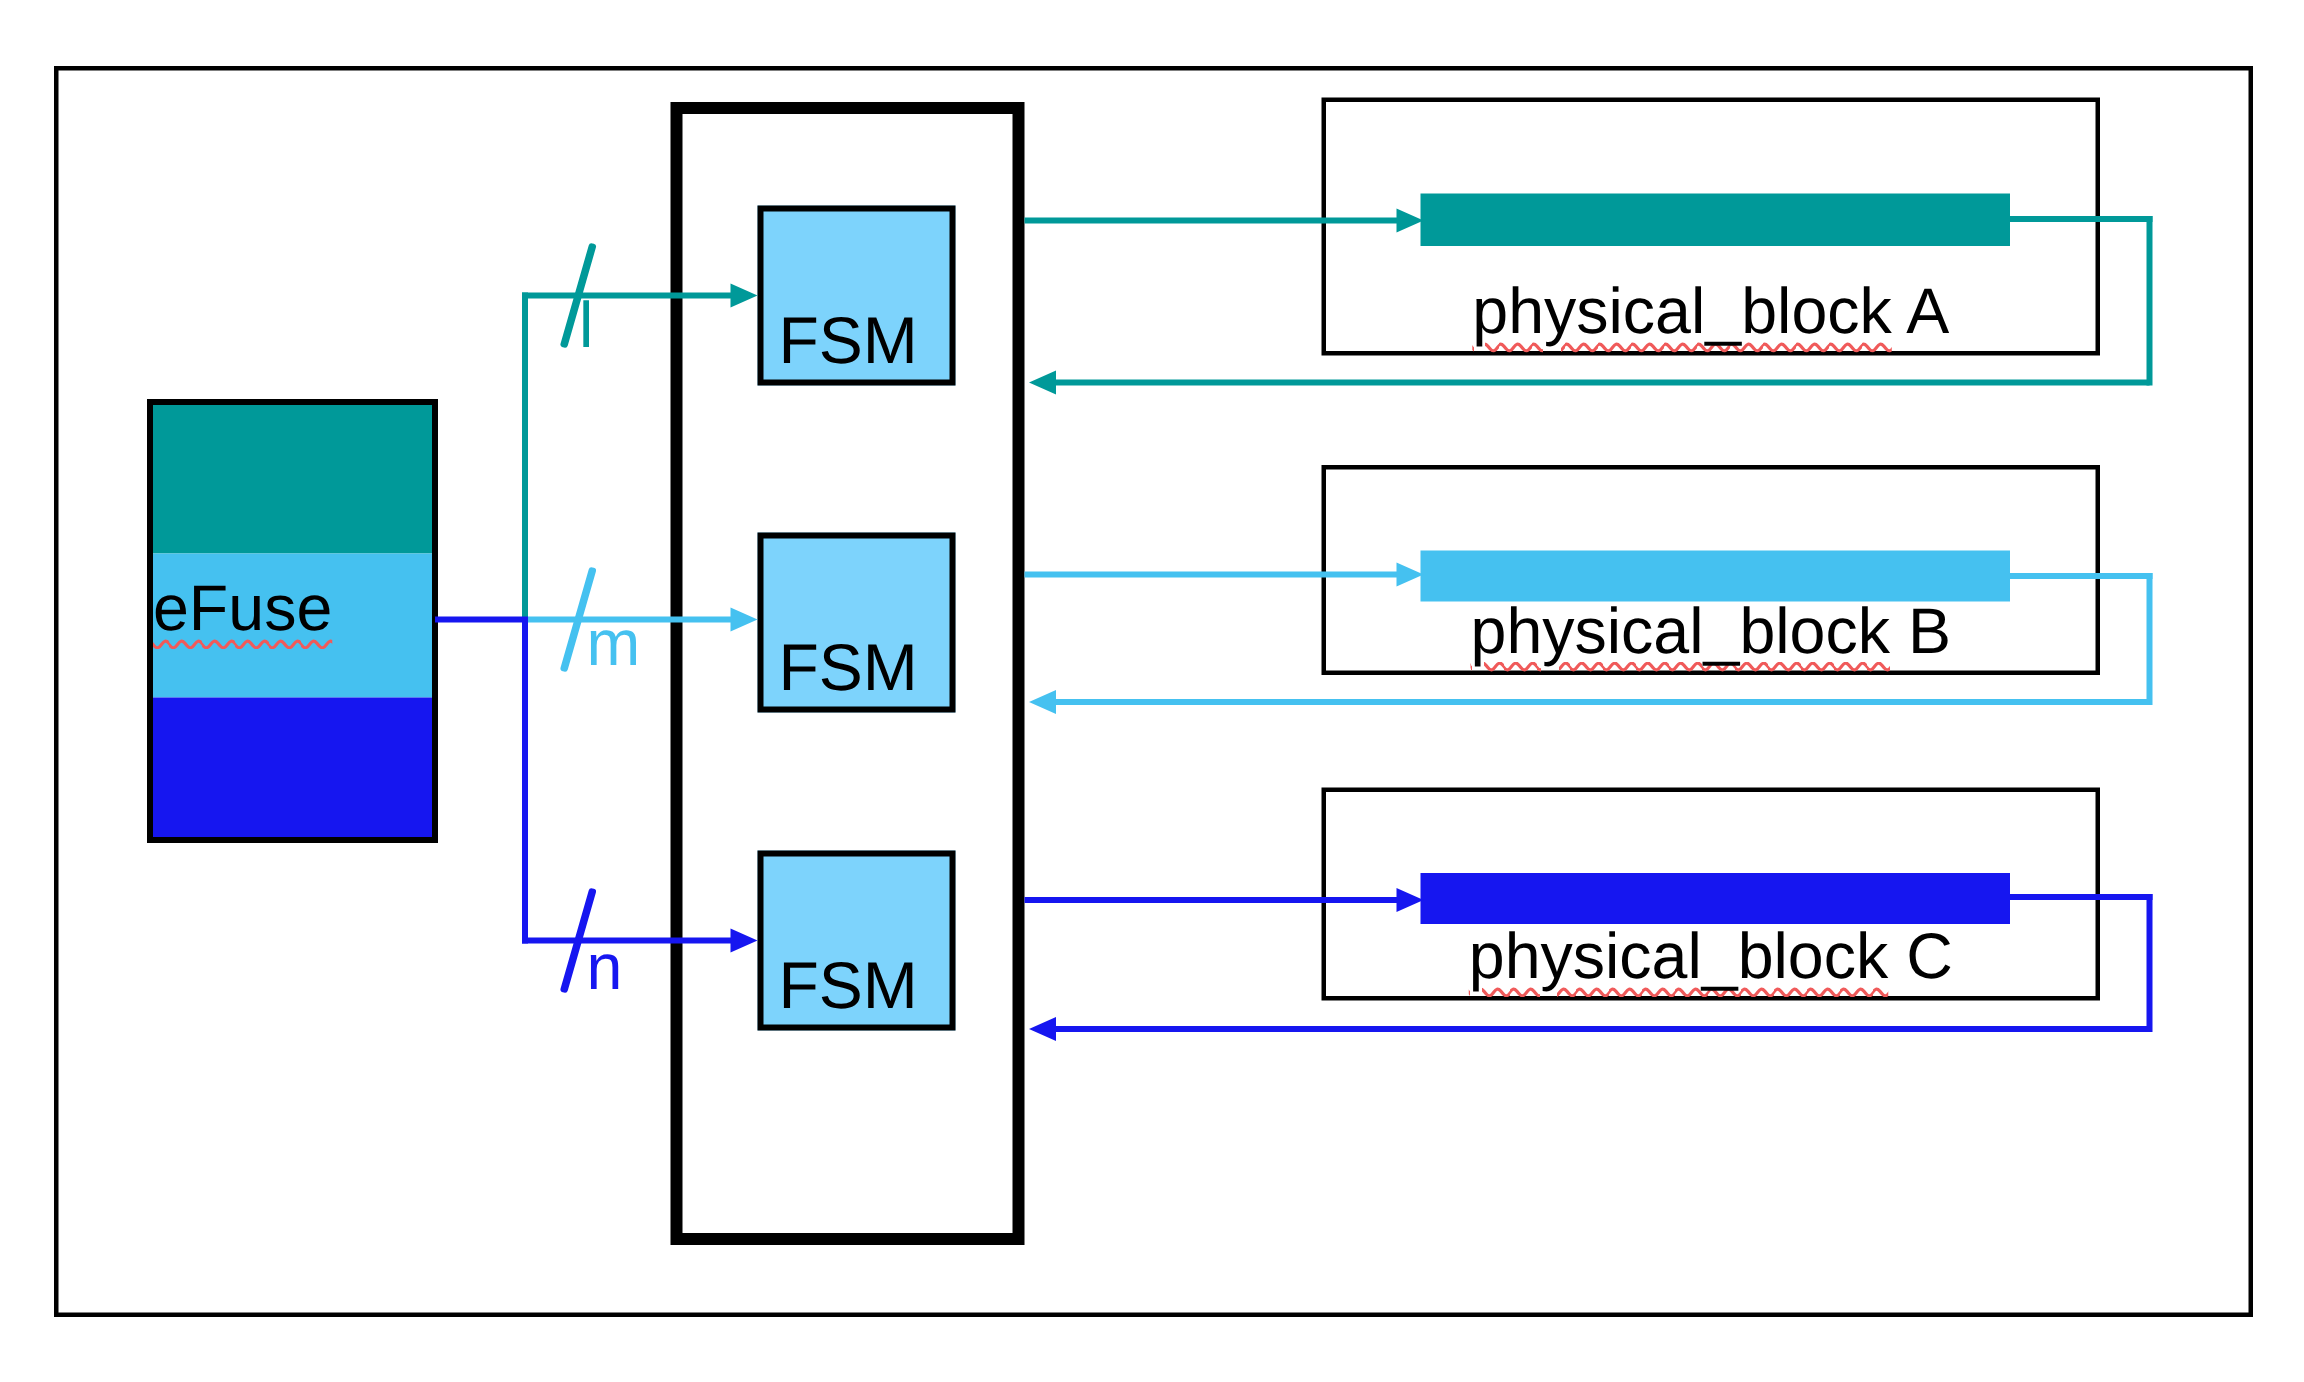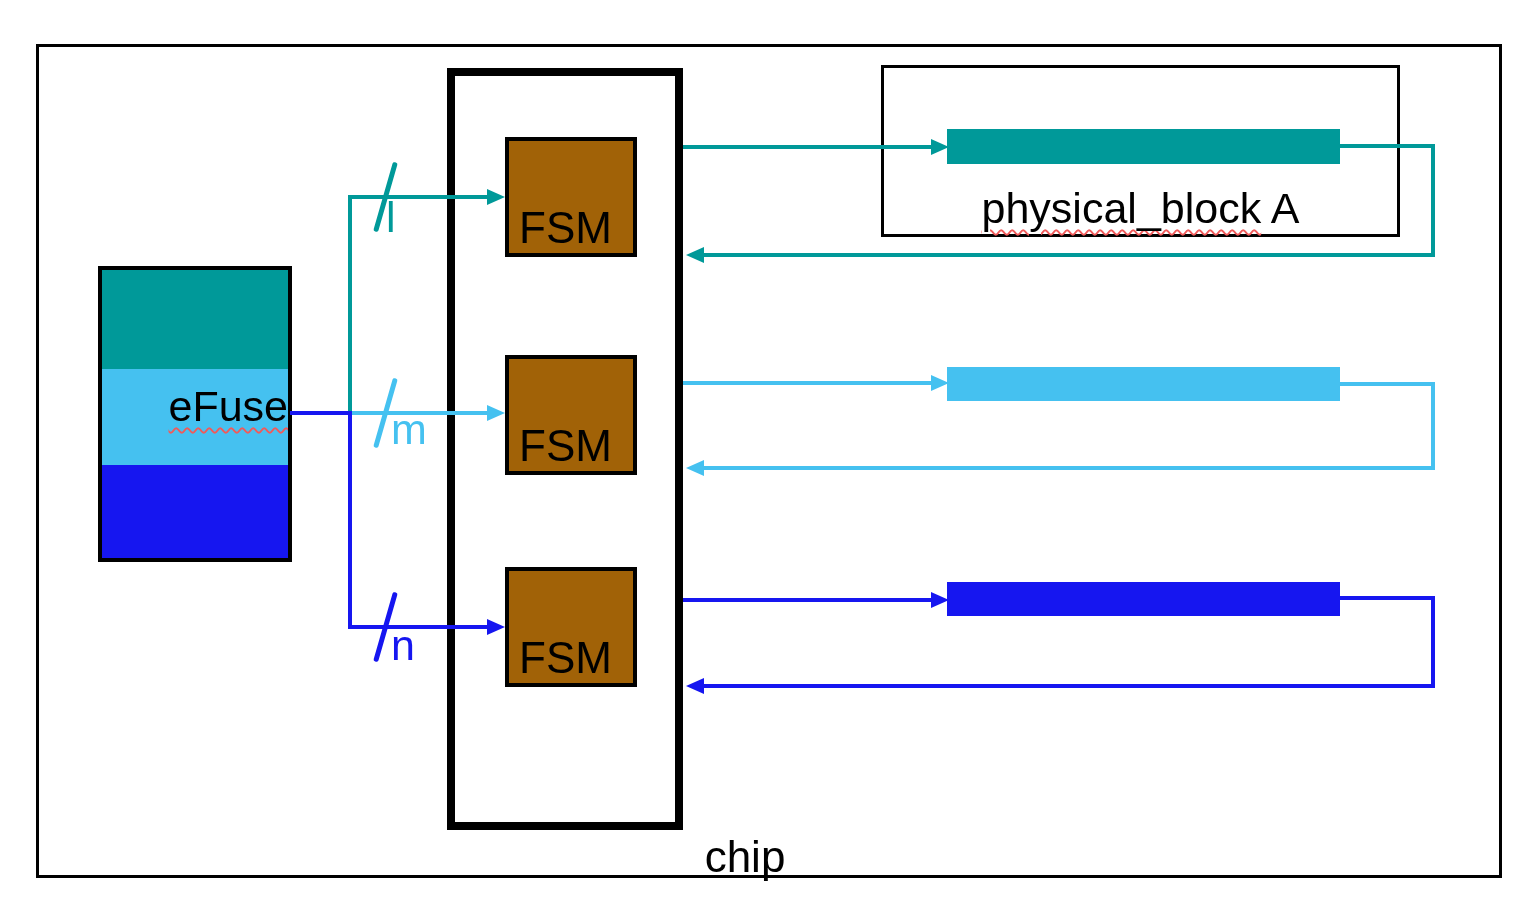--- a/index.html
+++ b/index.html
@@ -13,27 +13,27 @@
   }
   .abs{position:absolute;box-sizing:border-box;}
   
   .chip-border{left:36px;top:44px;width:1466px;height:834px;border:3px solid var(--ink);}
   .chip-label{left:660px;top:832px;width:170px;text-align:center;font-size:44px;}
   
   .efuse{left:98px;top:266px;width:194px;height:296px;border:4px solid var(--ink);display:flex;flex-direction:column;}
   .band-teal{height:99px;background:var(--teal);}
   .band-sky{height:96px;background:var(--sky);}
   .band-blue{flex:1;background:var(--blue);}
-  .efuse-label{left:0;right:0;top:112px;text-align:right;font-size:43px;padding-left:24px;}
+  .efuse-label{left:0;right:0;top:112px;text-align:left;font-size:43px;}
   .squiggle{text-decoration:underline;text-decoration-style:wavy;text-decoration-color:var(--squiggle);text-decoration-thickness:2px;text-underline-offset:6px;}
   
   .bisr{left:447px;top:68px;width:236px;height:762px;border:8px solid var(--ink);}
   .bisr-title{left:470px;top:724px;font-size:44px;line-height:56px;}
   .bisr-title span{display:block;}
-  .fsm{left:505px;width:132px;height:120px;border:4px solid var(--ink);background:#a16207;}
+  .fsm{left:505px;width:132px;height:120px;border:4px solid var(--ink);background:#7dd3fc;}
   .fsm1{top:137px;} .fsm2{top:355px;} .fsm3{top:567px;}
   .fsm-label{position:absolute;left:10px;bottom:0px;font-size:44px;}
   
   .pblock{left:881px;width:519px;border:3px solid var(--ink);}
   .pba{top:65px;height:172px;} .pbb{top:310px;height:140px;} .pbc{top:525px;height:142px;}
   .pblock-label{position:absolute;left:0;right:0;bottom:1px;text-align:center;font-size:43px;}
   .bar{position:absolute;}
   
   .ln{position:absolute;}
   .c-teal{background:var(--teal);} .c-sky{background:var(--sky);} .c-blue{background:var(--blue);}
@@ -47,21 +47,20 @@
   .ah-l-blue{border-right:18px solid var(--blue);}
   .bus-label{position:absolute;font-size:43px;}
   .t-teal{color:var(--teal);} .t-sky{color:var(--sky);} .t-blue{color:var(--blue);}
 </style>
 </head>
 <body>
 
 <div class="canvas">
 
   <div class="abs chip-border"></div>
-  <div class="abs chip-label">chip</div>
 
   <div class="abs efuse">
     <div class="band-teal"></div>
     <div class="band-sky"></div>
     <div class="band-blue"></div>
     <div class="abs efuse-label"><span class="squiggle">eFuse</span></div>
   </div>
 
   <div class="abs bisr"></div>
   <div class="abs bisr-title">
@@ -73,20 +72,30 @@
   <div class="abs fsm fsm2">
     <span class="fsm-label">FSM</span>
   </div>
   <div class="abs fsm fsm3">
     <span class="fsm-label">FSM</span>
   </div>
 
   <div class="abs pblock pba">
     <div class="pblock-label">
       <span class="squiggle">physical_block</span><span> A</span>
+    </div>
+  </div>
+  <div class="abs pblock pbb">
+    <div class="pblock-label">
+      <span class="squiggle">physical_block</span><span> B</span>
+    </div>
+  </div>
+  <div class="abs pblock pbc">
+    <div class="pblock-label">
+      <span class="squiggle">physical_block</span><span> C</span>
     </div>
   </div>
 
   <div class="bar c-teal" style="left:947px;top:129px;width:393px;height:35px;"></div>
   <div class="bar c-sky" style="left:947px;top:367px;width:393px;height:34px;"></div>
   <div class="bar c-blue" style="left:947px;top:582px;width:393px;height:34px;"></div>
 
   <div class="ln c-blue" style="left:290px;top:411px;width:62px;height:4px;"></div>
 
   <div class="ln c-teal" style="left:348px;top:195px;width:4px;height:218px;"></div>

